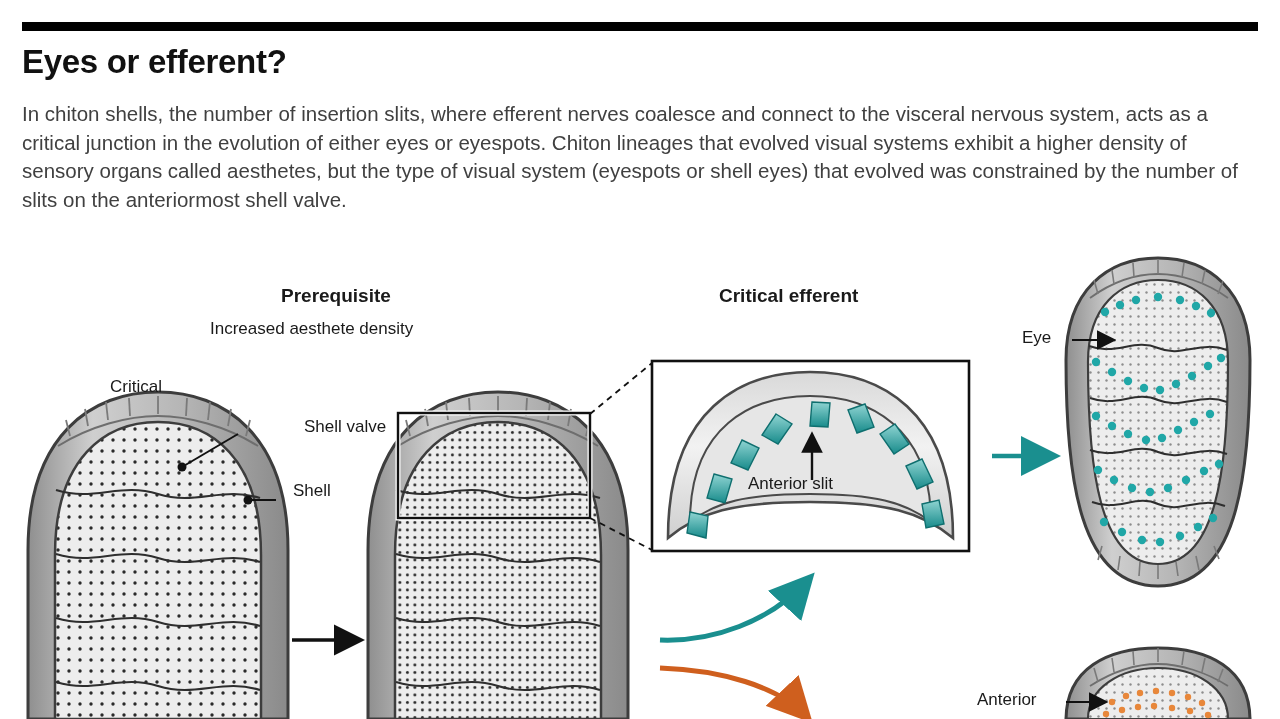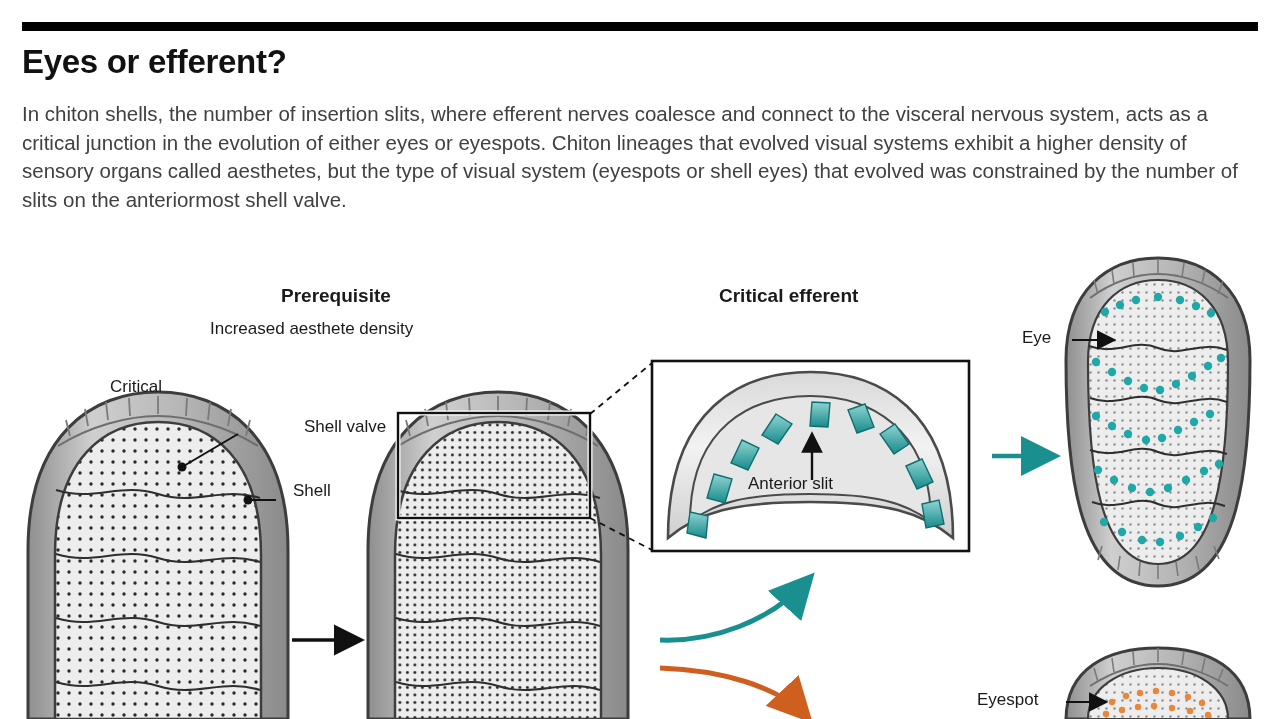--- a/index.html
+++ b/index.html
@@ -323,16 +323,16 @@
 
     <div class="label bold" style="left:719px; top:35px;">Critical efferent</div>
 
     <div class="label" style="left:110px; top:127px;">Critical</div>
     <div class="label" style="left:256px; top:167px;margin-left:48px;">Shell valve</div>
     <div class="label" style="left:293px; top:231px;">Shell</div>
 
     <div class="label" style="left:748px; top:224px;">Anterior slit</div>
 
     <div class="label" style="left:1022px; top:78px;">Eye</div>
-    <div class="label" style="left:977px; top:440px;">Eyespot</div>
+    <div class="label" style="left:977px; top:440px;">Anterior</div>
   </div>
 
 </div>
 
 </body></html>

